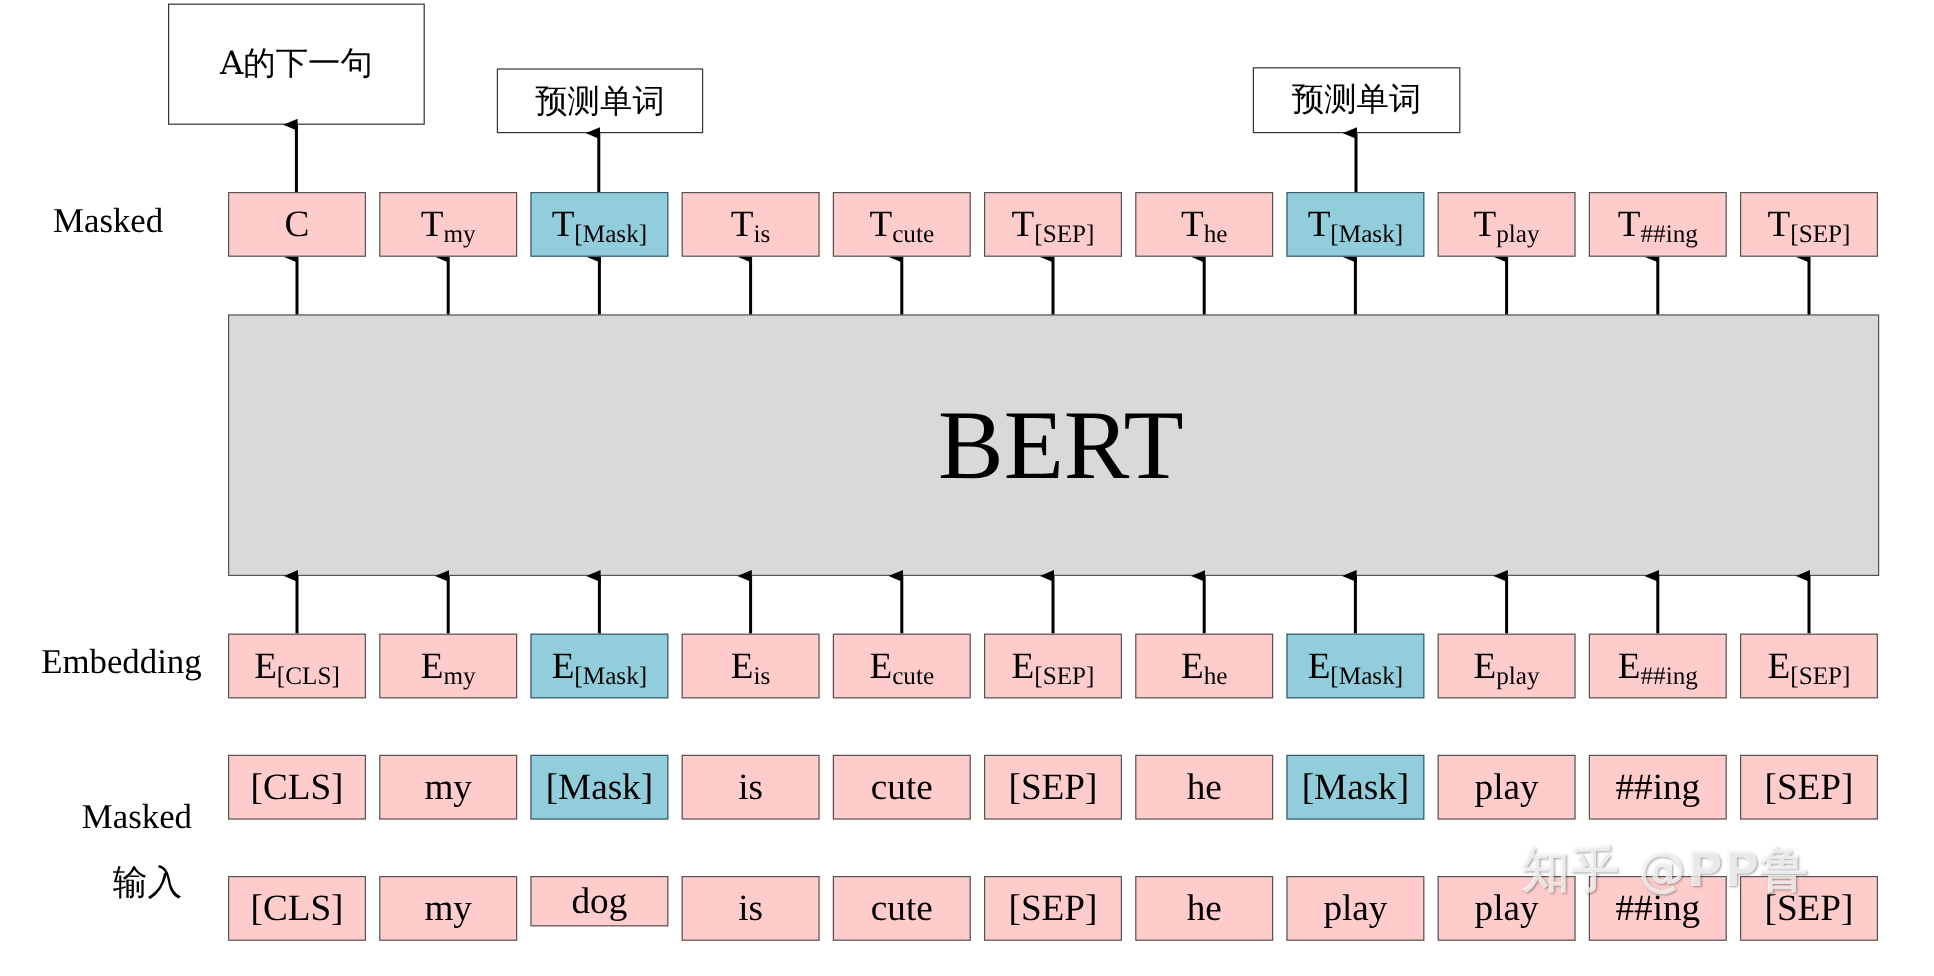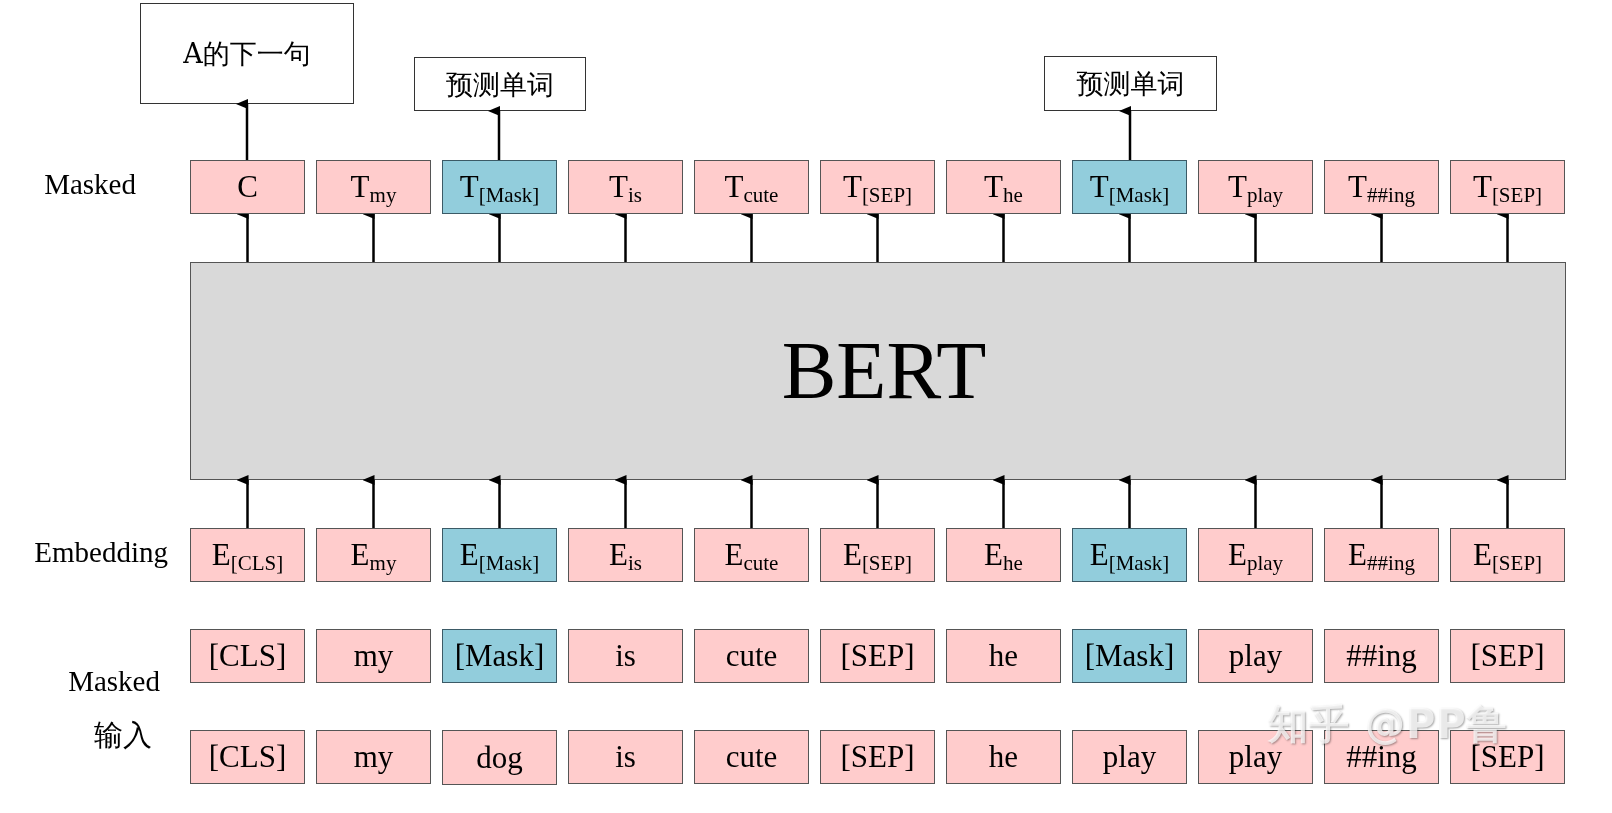--- a/index.html
+++ b/index.html
@@ -201,21 +201,21 @@
       <span>[SEP]</span>
     </div>
   </div>
 <div id="row-input">
     <div class="box pink" style="left: 190px; top: 730px; width: 115px; height: 54px;">
       <span>[CLS]</span>
     </div>
     <div class="box pink" style="left: 316px; top: 730px; width: 115px; height: 54px;">
       <span>my</span>
     </div>
-    <div class="box pink" style="left: 442px; top: 730px; width: 115px; height: 55px;">
+    <div class="box pink" style="left: 442px; top: 730px; width: 115px; height: 42px;">
       <span>dog</span>
     </div>
     <div class="box pink" style="left: 568px; top: 730px; width: 115px; height: 54px;">
       <span>is</span>
     </div>
     <div class="box pink" style="left: 694px; top: 730px; width: 115px; height: 54px;">
       <span>cute</span>
     </div>
     <div class="box pink" style="left: 820px; top: 730px; width: 115px; height: 54px;">
       <span>[SEP]</span>

